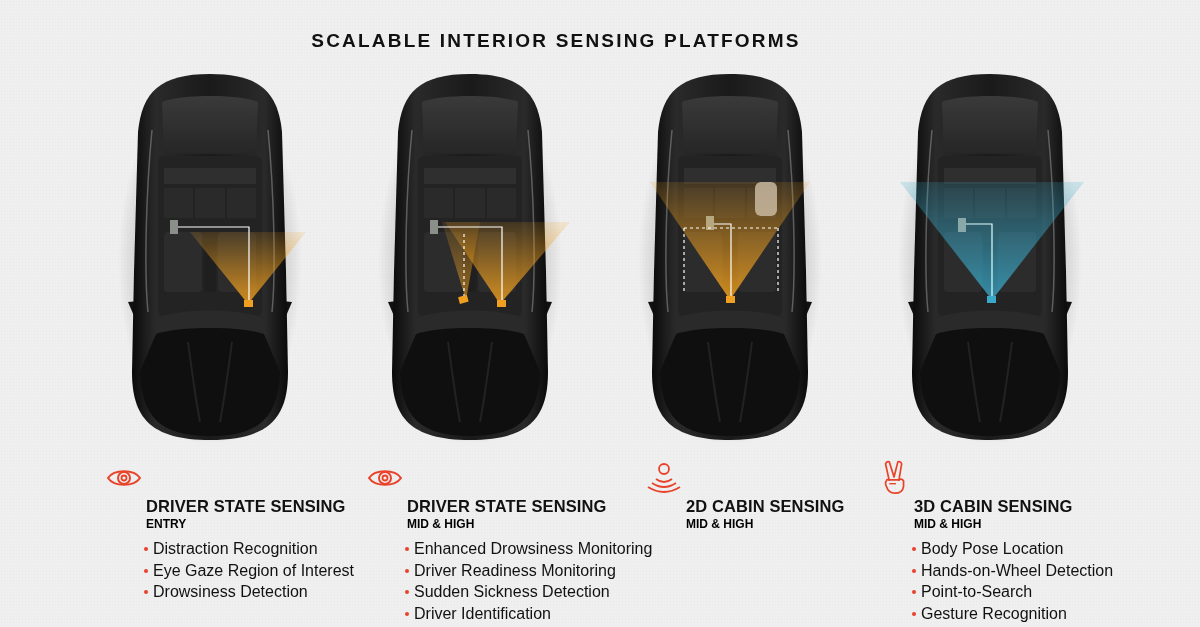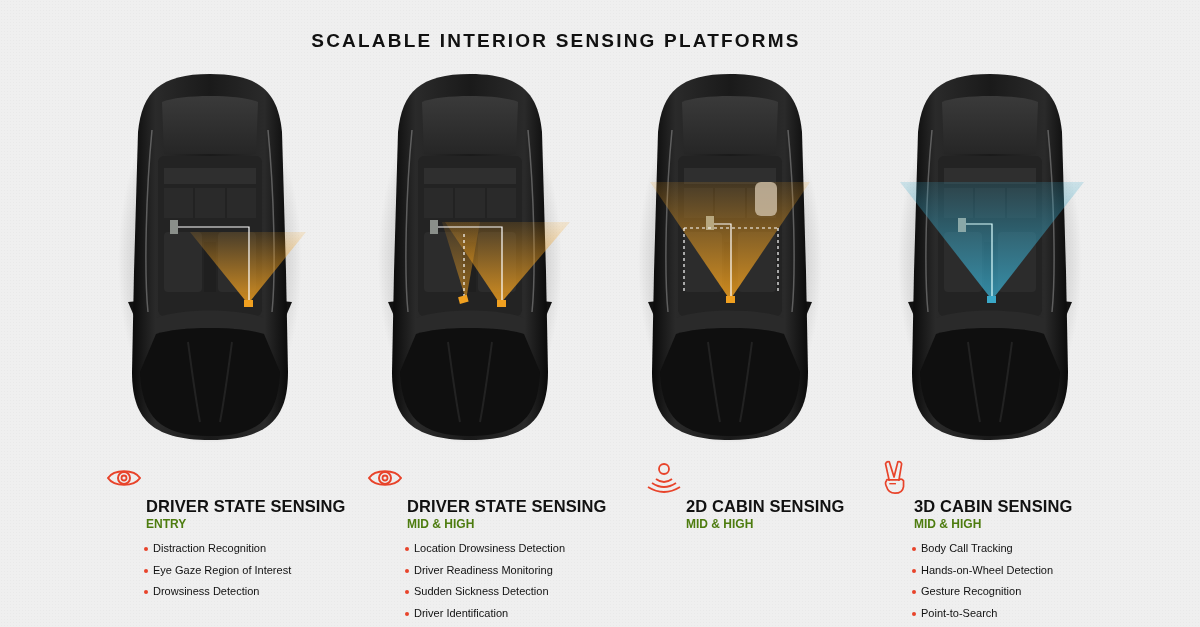--- a/index.html
+++ b/index.html
@@ -19,23 +19,23 @@
   }
   .car {
     position: absolute; top: 72px; width: 200px; height: 370px;
   }
   .car svg { width: 100%; height: 100%; display: block; }
   .panel { position: absolute; top: 460px; }
   .panel-head { display: flex; align-items: flex-start; }
   .icon { width: 36px; height: 36px; margin-right: 4px; flex-shrink: 0; }
   .icon svg { width: 100%; height: 100%; }
   .heading { font-weight: 700; font-size: 16.5px; color: #111; line-height: 20px; letter-spacing: 0.1px; margin-top: 36px; }
-  .tier { font-weight: 700; font-size: 12px; color: #4d7c0f; line-height: 16px; margin-top: 0px; }
+  .tier { font-weight: 700; font-size: 12px; color: #000000; line-height: 16px; margin-top: 0px; }
   ul.feat { list-style: none; margin-top: 6px; margin-left: 8px; }
-  ul.feat li { font-size: 11px; line-height: 21.5px; color: #111; position: relative; padding-left: 9px; }
+  ul.feat li { font-size: 16px; line-height: 21.5px; color: #111; position: relative; padding-left: 9px; }
   ul.feat li::before {
     content: ""; position: absolute; left: 0; top: 9px; width: 4px; height: 4px;
     border-radius: 50%; background: #e8432a;
   }
 </style>
 </head>
 <body>
 
 <div class="title">SCALABLE INTERIOR SENSING PLATFORMS</div>
 
@@ -173,21 +173,21 @@
           <circle cx="18" cy="12" r="6" fill="none" stroke="#e8432a" stroke-width="2"></circle>
           <circle cx="18" cy="12" r="2.5" fill="none" stroke="#e8432a" stroke-width="1.8"></circle>
         </svg>
     </div>
     <div>
       <div class="heading">DRIVER STATE SENSING</div>
       <div class="tier">MID &amp; HIGH</div>
     </div>
   </div>
   <ul class="feat" style="margin-left:38px;">
-    <li>Location Drowsiness Detection</li>
+    <li>Enhanced Drowsiness Monitoring</li>
     <li>Driver Readiness Monitoring</li>
     <li>Sudden Sickness Detection</li>
     <li>Driver Identification</li>
   </ul>
 </div>
 
 <div class="panel" style="left:646px;">
   <div class="panel-head">
     <div class="icon">
       <svg viewBox="0 0 36 36">
@@ -212,18 +212,18 @@
           <path d="M6 22 Q4 24 6 28 Q8 35 15 35 Q23 35 24 28 L24 22 Q22 19 19 21 L9 21 Q6 20 6 22 Z" fill="none" stroke="#e8432a" stroke-width="1.8" stroke-linejoin="round"></path>
           <path d="M9 25 L16 25" stroke="#e8432a" stroke-width="1.5"></path>
         </svg>
     </div>
     <div>
       <div class="heading">3D CABIN SENSING</div>
       <div class="tier">MID &amp; HIGH</div>
     </div>
   </div>
   <ul class="feat" style="margin-left:32px;">
-    <li>Body Call Tracking</li>
+    <li>Body Pose Location</li>
     <li>Hands-on-Wheel Detection</li>
+    <li>Point-to-Search</li>
     <li>Gesture Recognition</li>
-    <li>Point-to-Search</li>
   </ul>
 </div>
 
 </body></html>

